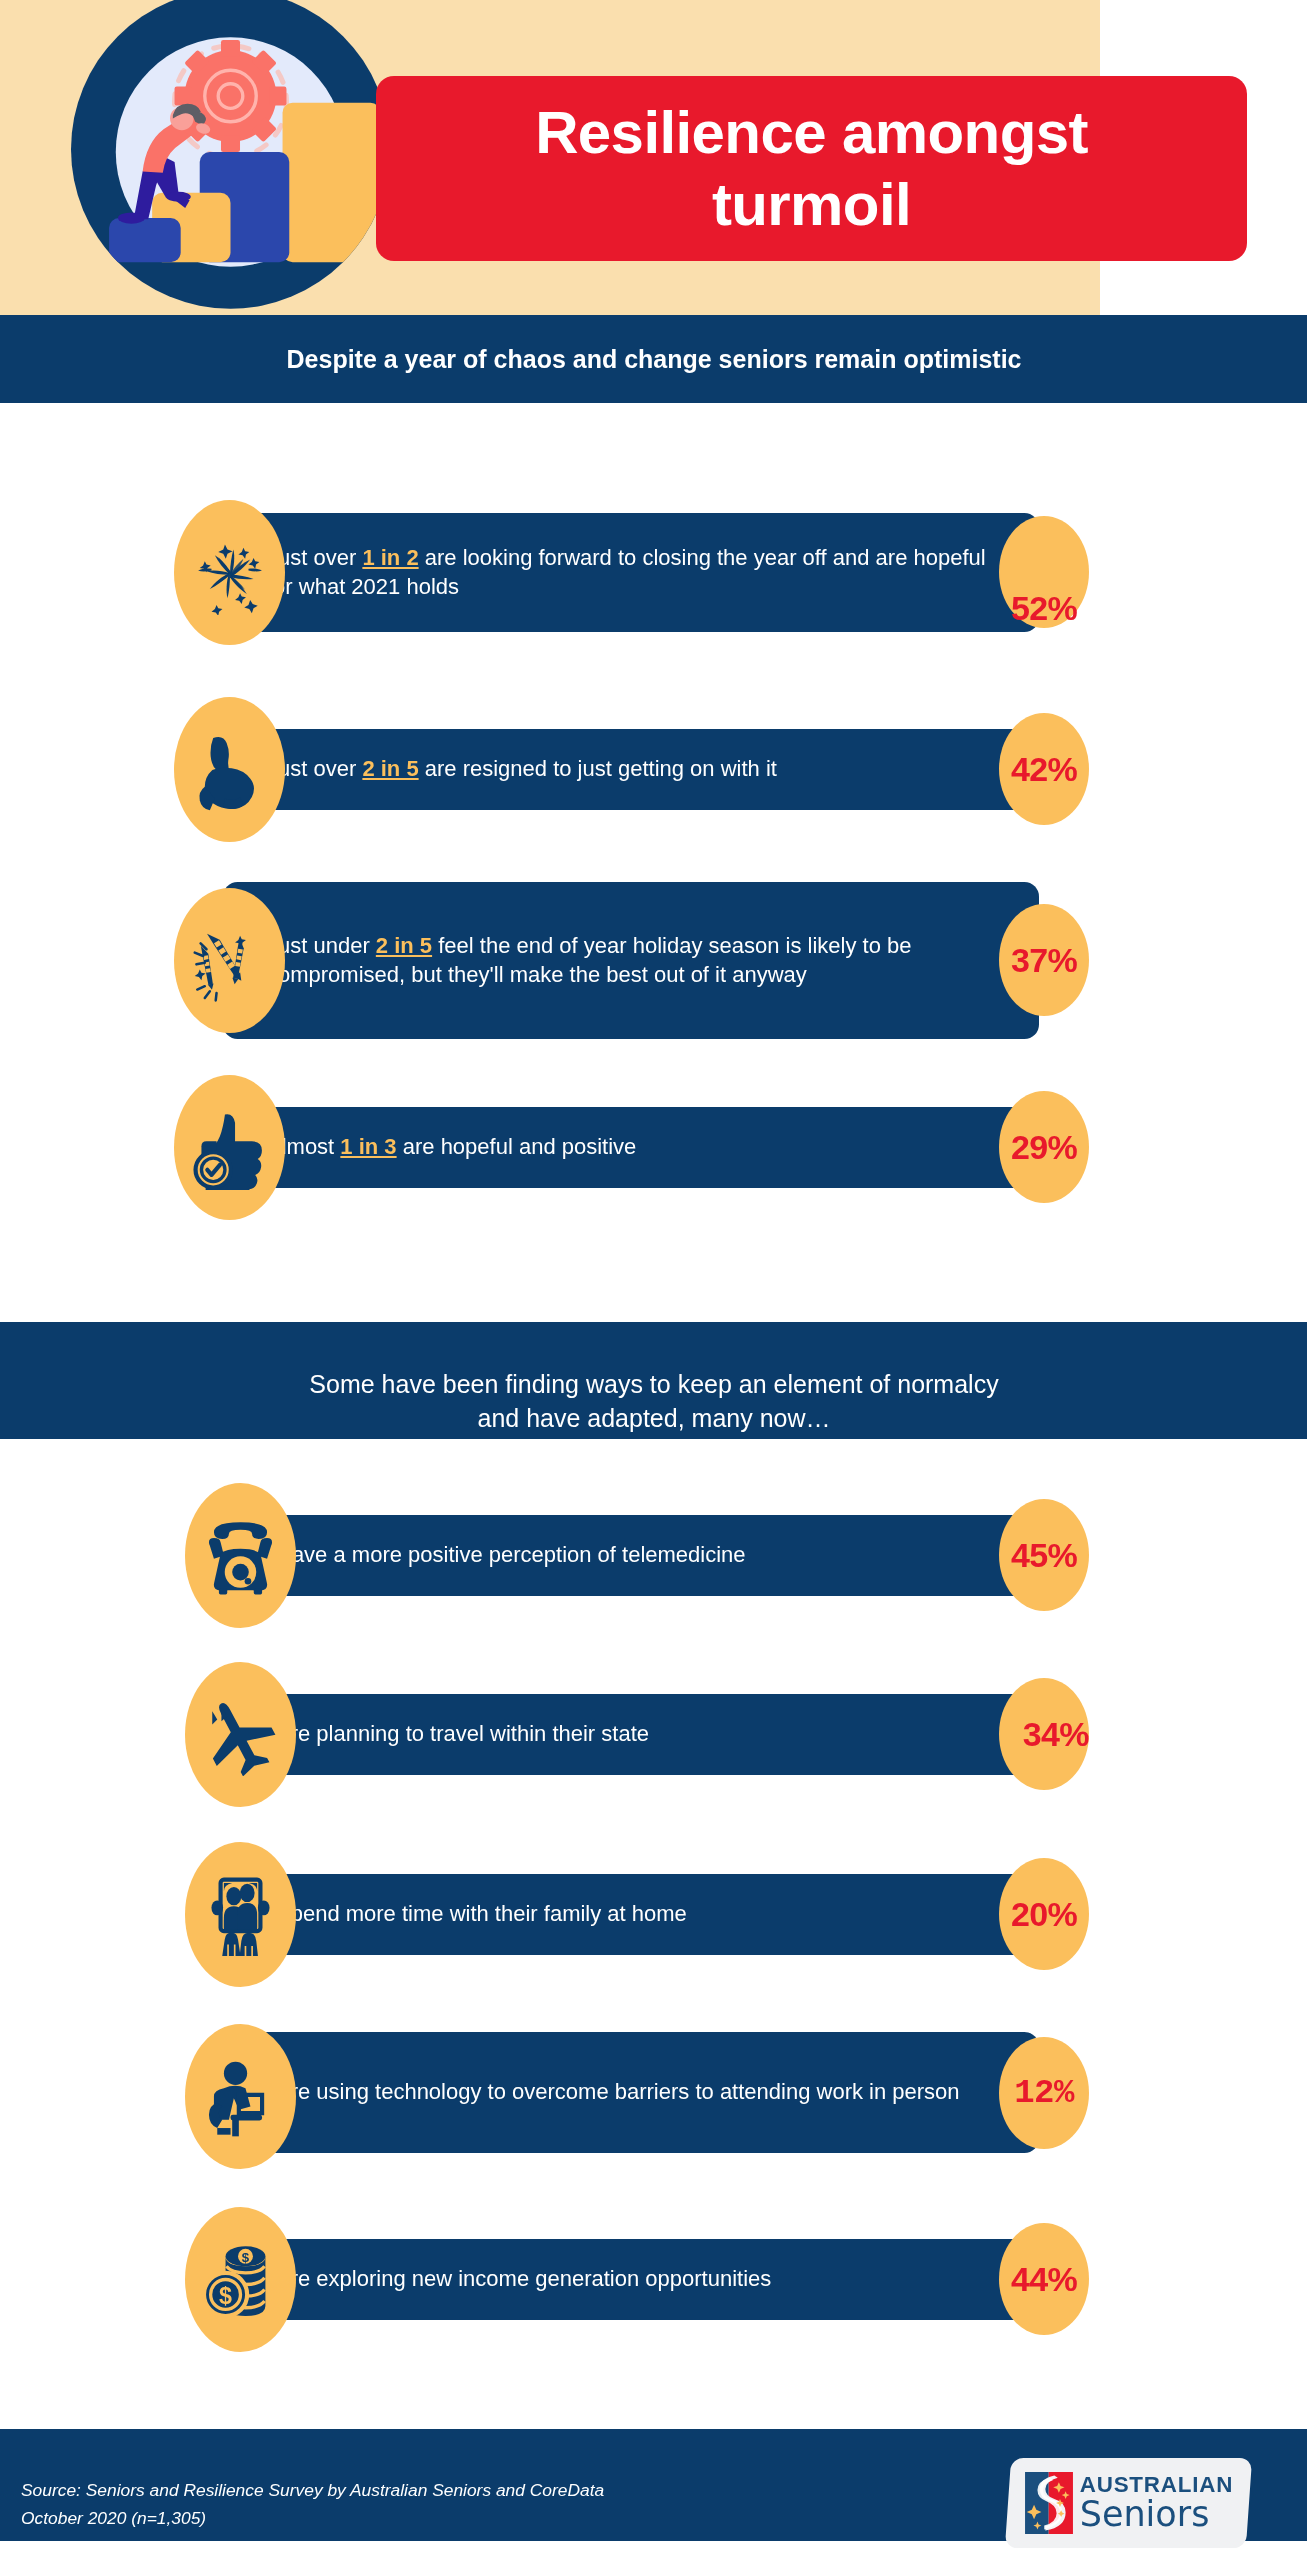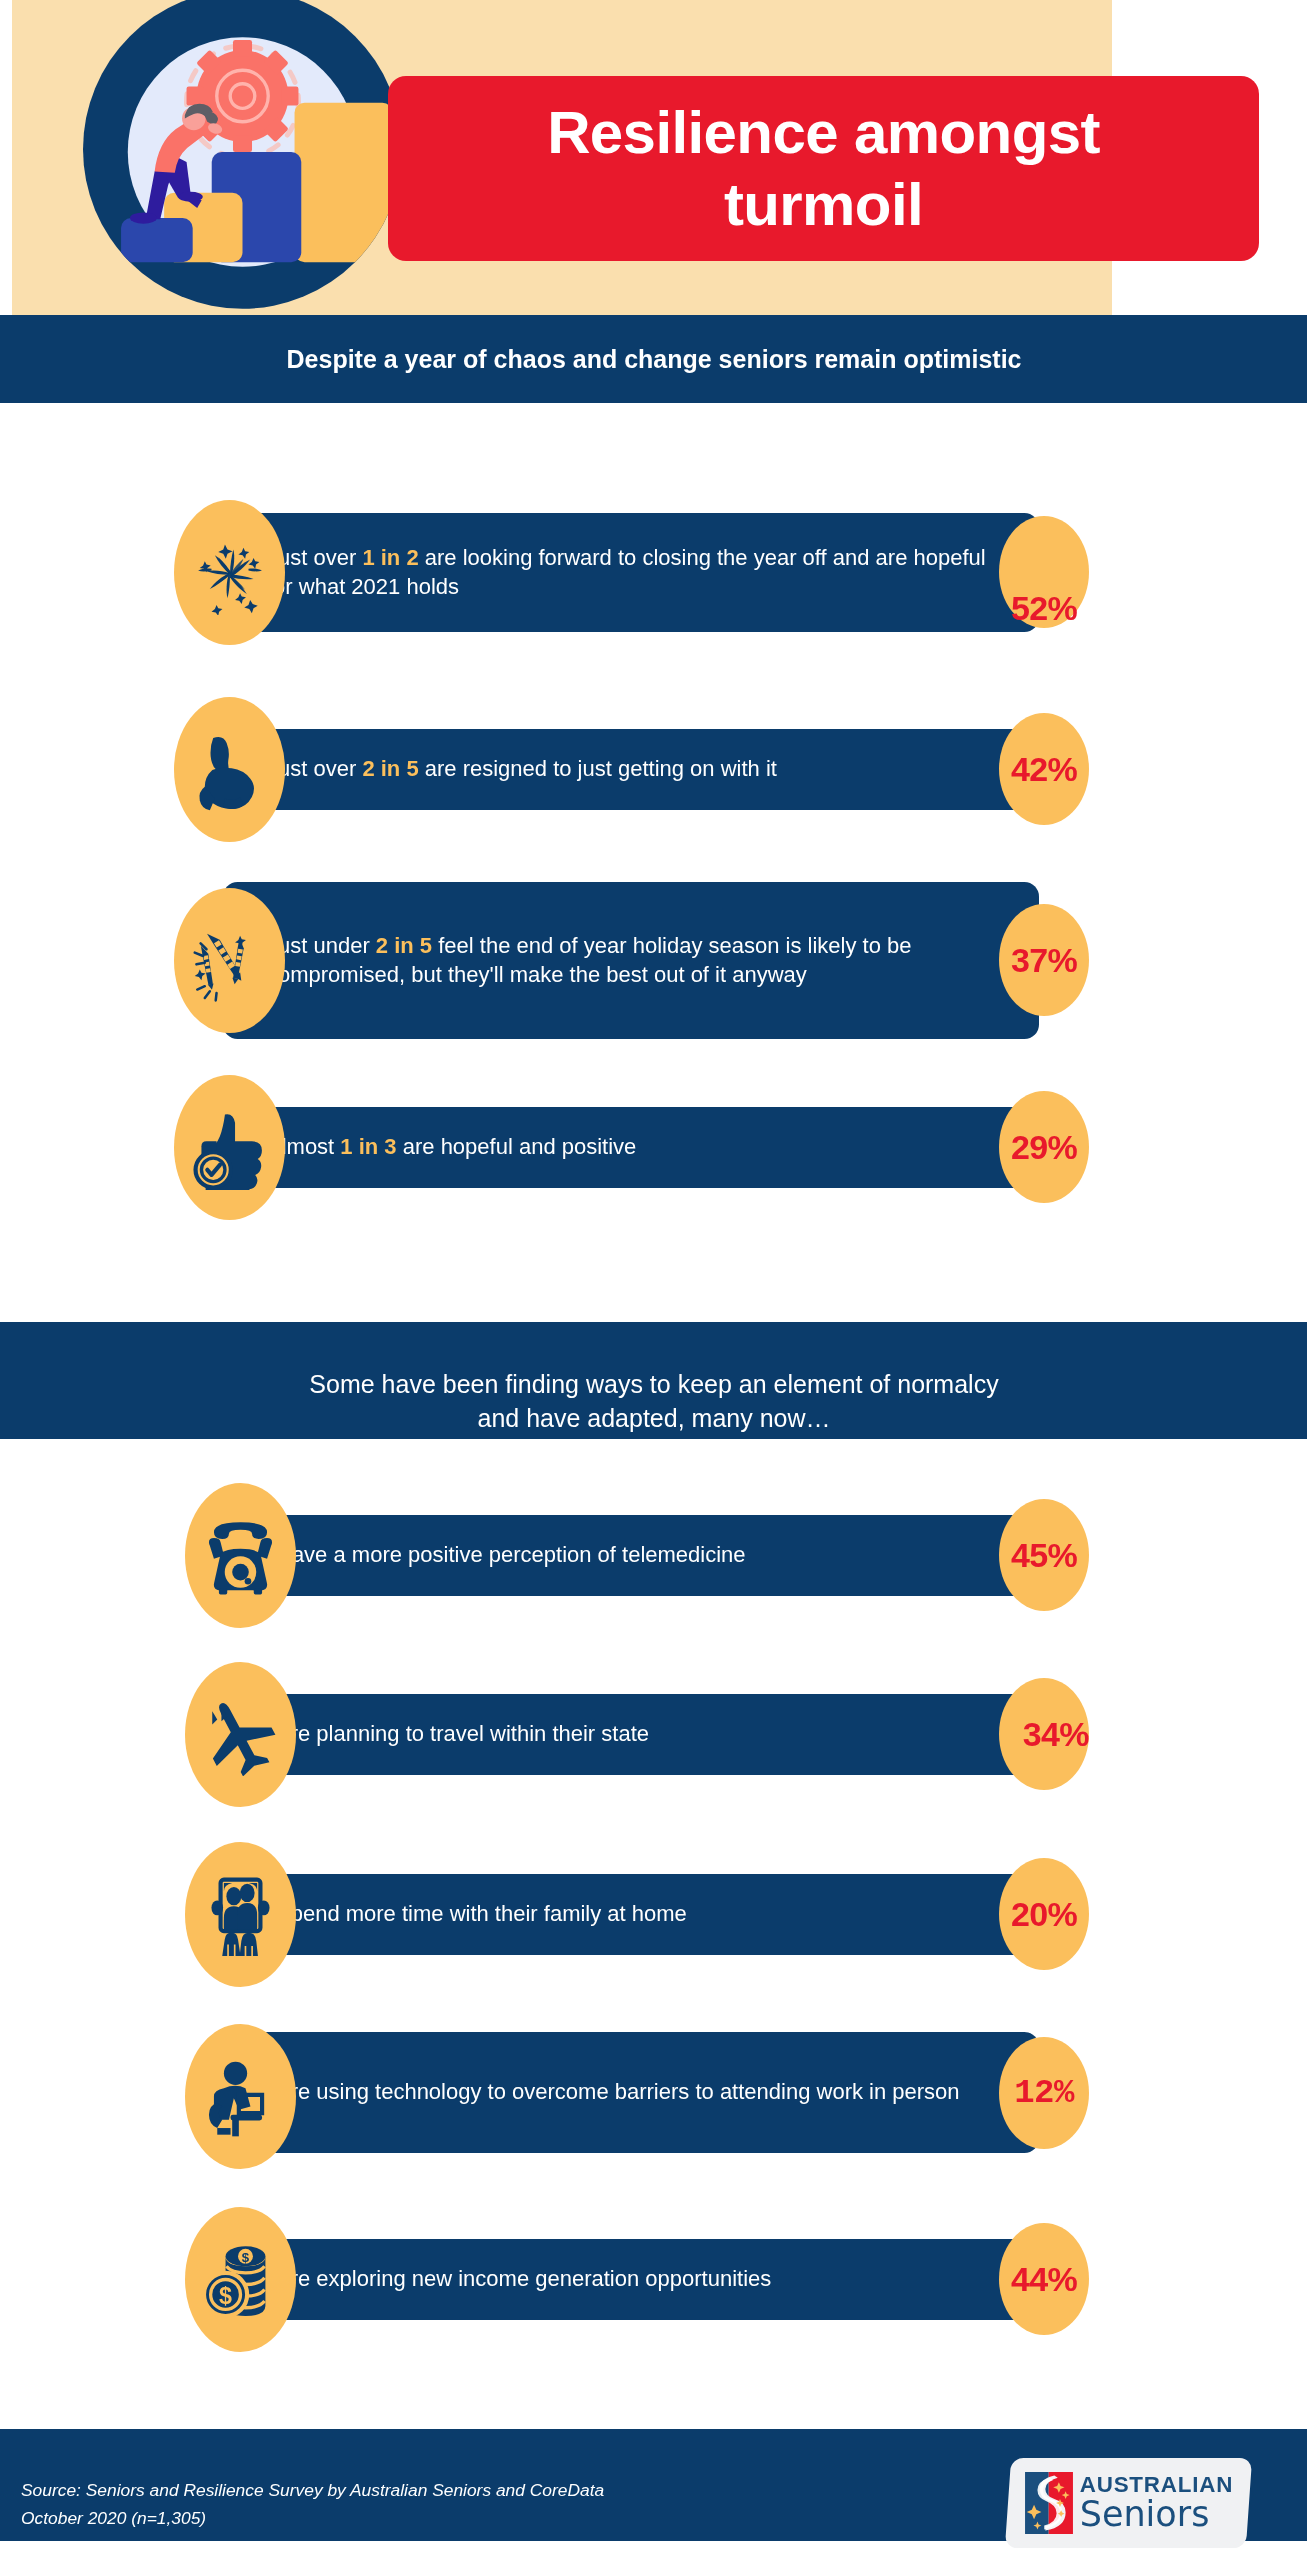--- a/index.html
+++ b/index.html
@@ -6,21 +6,21 @@
   html,body { background:#ffffff; }
   body {
     width:1308px; height:2576px;
     font-family:"Liberation Sans", sans-serif;
     position:relative;
     overflow:hidden;
   }
 
   
   .header {
-    position:absolute; left:12px; top:0; width:1100px; height:315px;
+    position:absolute; left:0; top:0; width:1100px; height:315px;
     background:#FADFAE;
   }
   .hero-illo {
     position:absolute; left:71px; top:-15.7px; width:319px; height:336px;
   }
   .title-box {
     position:absolute; left:376px; top:76px;
     width:871px; height:185px;
     background:#E8192C;
     border-radius:18px;
@@ -63,21 +63,21 @@
     display:flex; align-items:center;
     z-index:1;
   }
   .pill-text {
     color:#ffffff;
     font-size:22px;
     line-height:1.30;
     padding-left:44px;
     padding-right:22.4px;
   }
-  .hl { color:#FBBF5C; font-weight:bold; }
+  .hl { color:#FBBF5C; font-weight:bold;text-decoration:underline; }
   .pct-ellipse {
     position:absolute;
     width:90px; height:112px;
     background:#FBBF5C;
     border-radius:50%;
     display:flex; align-items:center; justify-content:center;
     z-index:2;
   }
   .pct-text {
     color:#E8192C; font-size:34px; font-weight:bold; letter-spacing:-0.6px;

